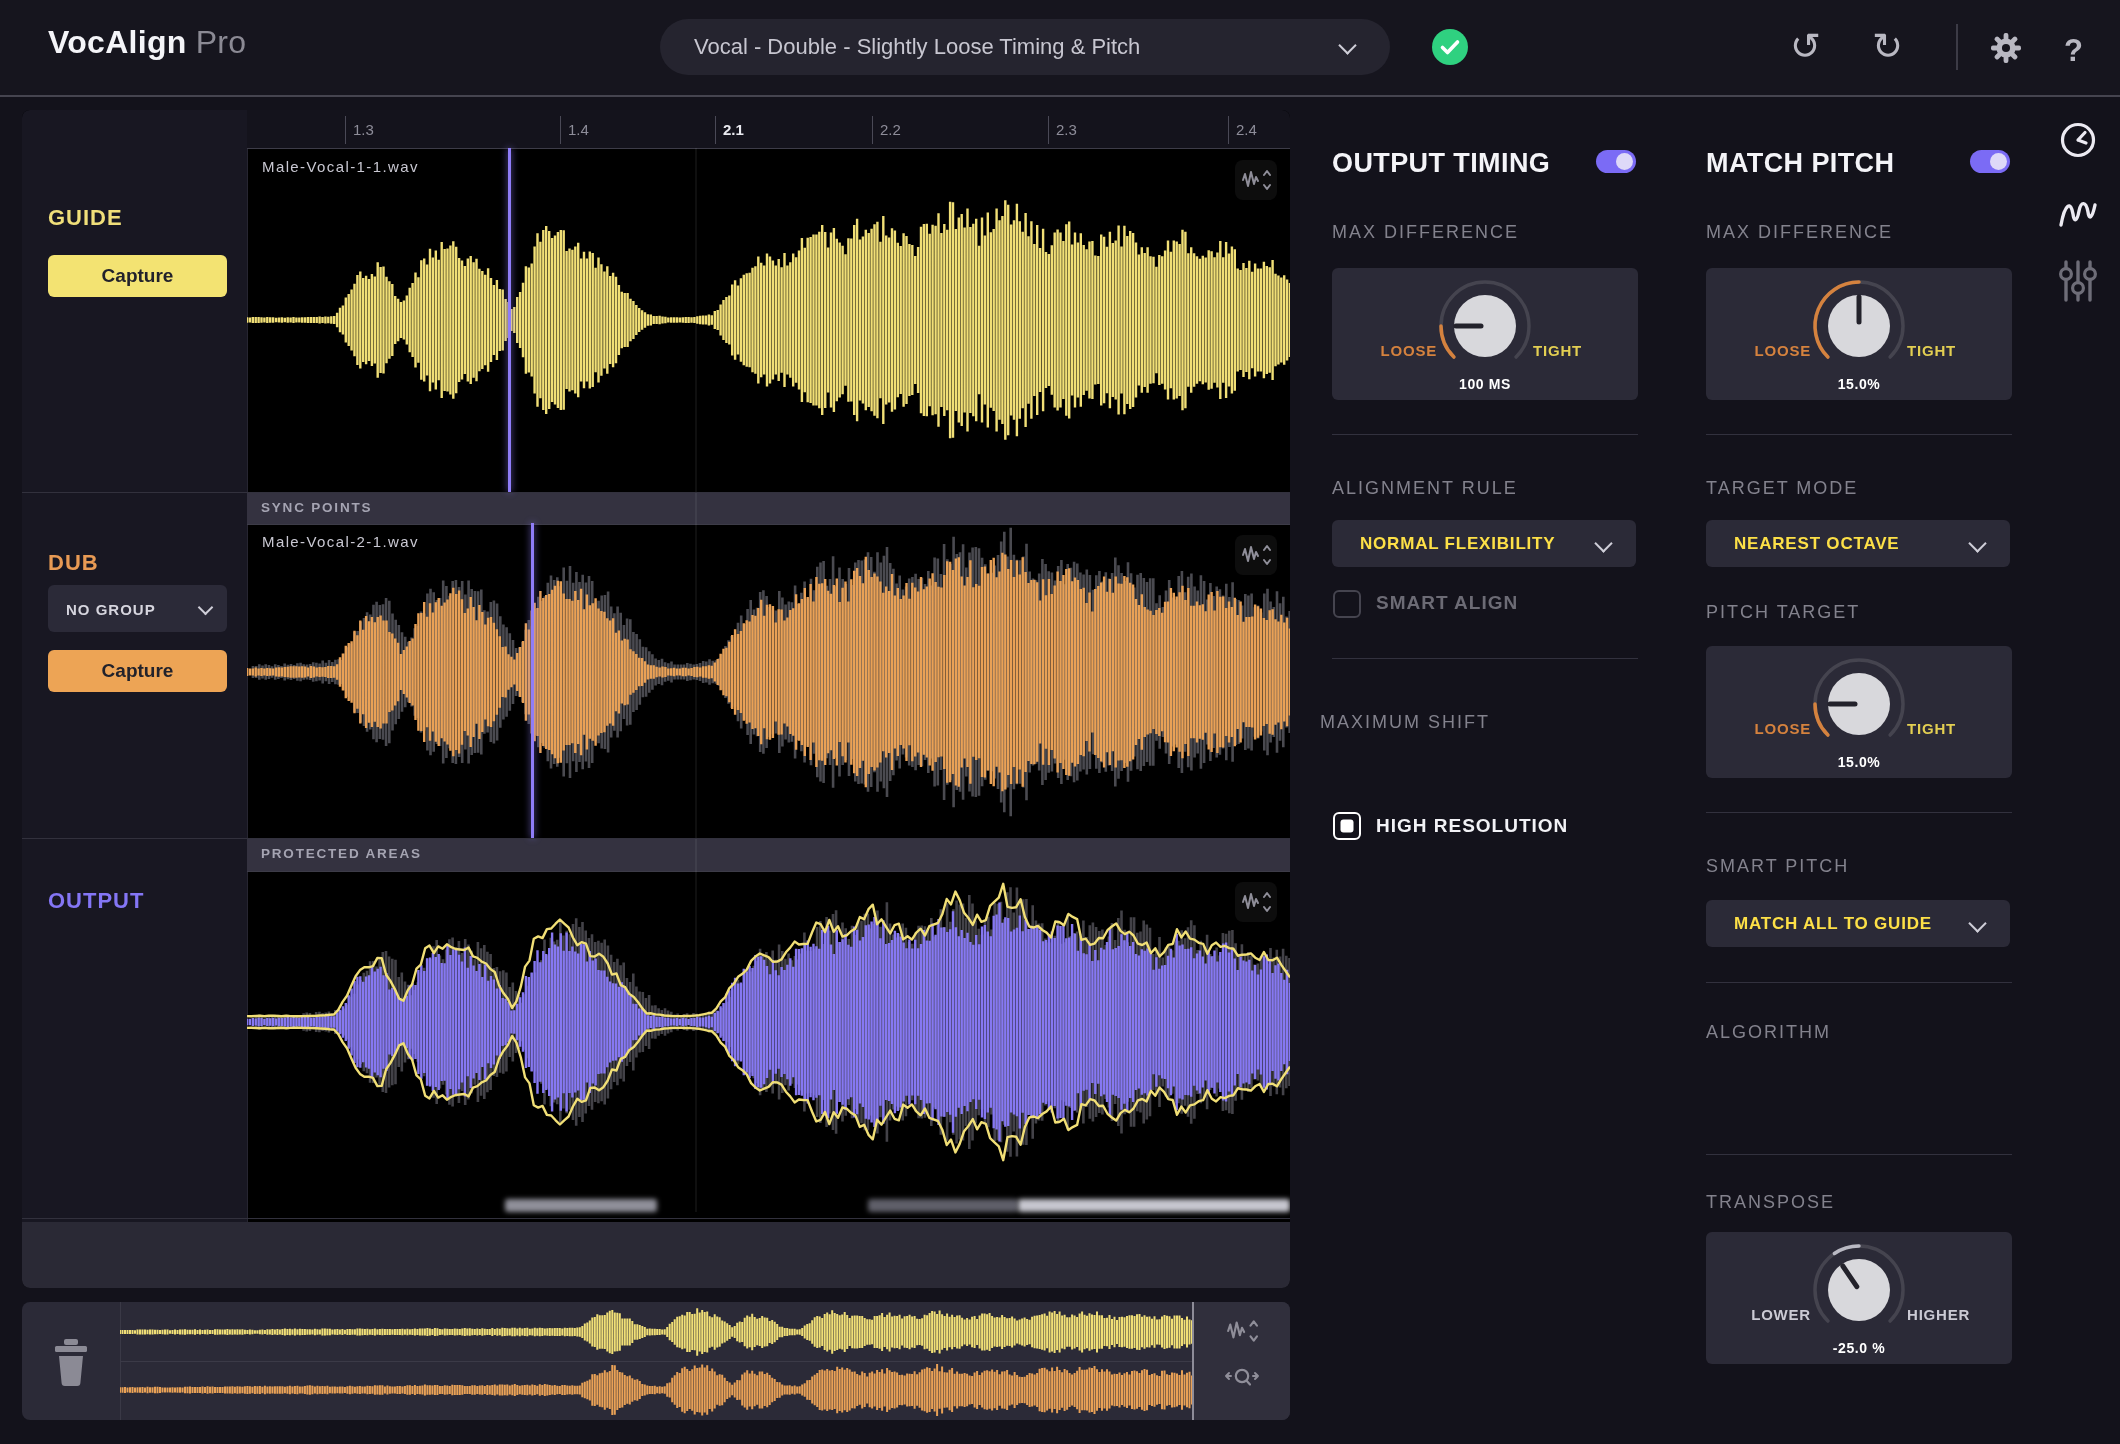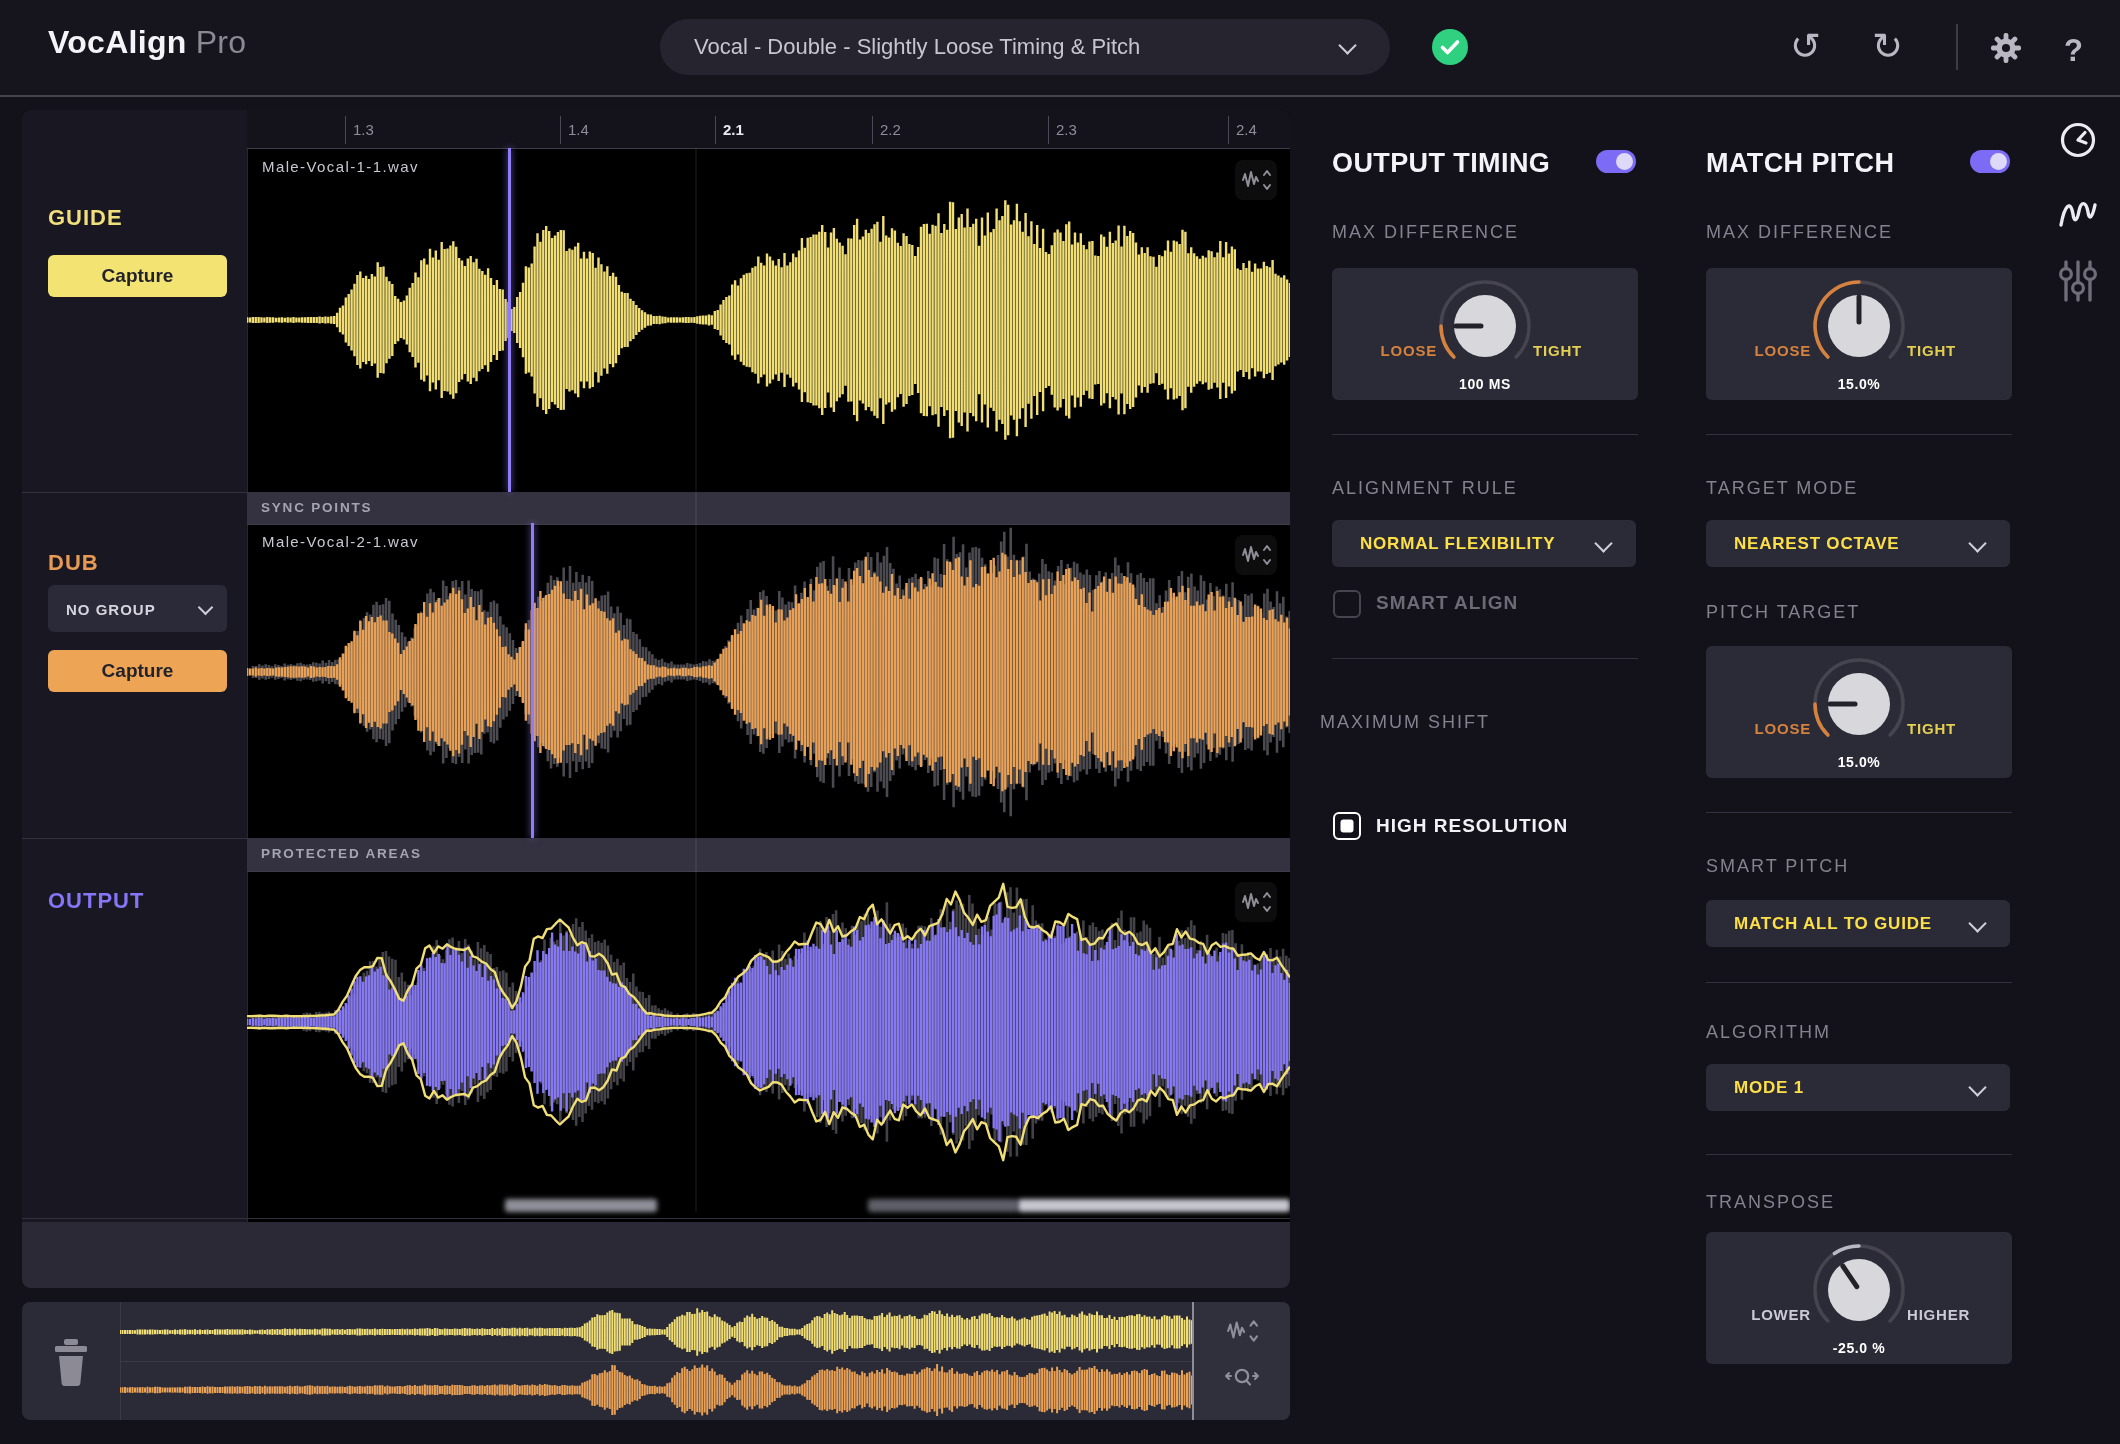--- a/index.html
+++ b/index.html
@@ -315,24 +315,20 @@
   <div class="hdiv" style="left:1706px;top:812px;"></div>
 
   <div class="sec" style="left:1706px;top:856px;">SMART PITCH</div>
   <div class="dd" style="left:1706px;top:900px;">
     <span class="lbl">MATCH ALL TO GUIDE</span>
     <span class="chev"></span>
   </div>
   <div class="hdiv" style="left:1706px;top:982px;"></div>
 
   <div class="sec" style="left:1706px;top:1022px;">ALGORITHM</div>
-  <div class="dd" style="left:1706px;top:1064px;">
-    <span class="lbl">MODE 1</span>
-    <span class="chev"></span>
-  </div>
   <div class="hdiv" style="left:1706px;top:1154px;"></div>
 
   <div class="sec" style="left:1706px;top:1192px;">TRANSPOSE</div>
   <div class="knob-panel" style="left:1706px;top:1232px;">
     <svg width="306" height="132">
         <path d="M 121.9 89.1 A 44 44 0 1 1 184.1 89.1" stroke="#45444f" stroke-width="3.5" fill="none" stroke-linecap="round"></path>
         <path d="M 128.4 21.5 A 44 44 0 0 1 153.0 14.0" stroke="#b9b9c3" stroke-width="3.5" fill="none" stroke-linecap="round"></path>
         <circle cx="153" cy="58" r="31" fill="#d8d8dc"></circle>
         <line x1="150.8" y1="54.7" x2="136.8" y2="34.0" stroke="#23222b" stroke-width="5" stroke-linecap="round"></line>
       </svg>

